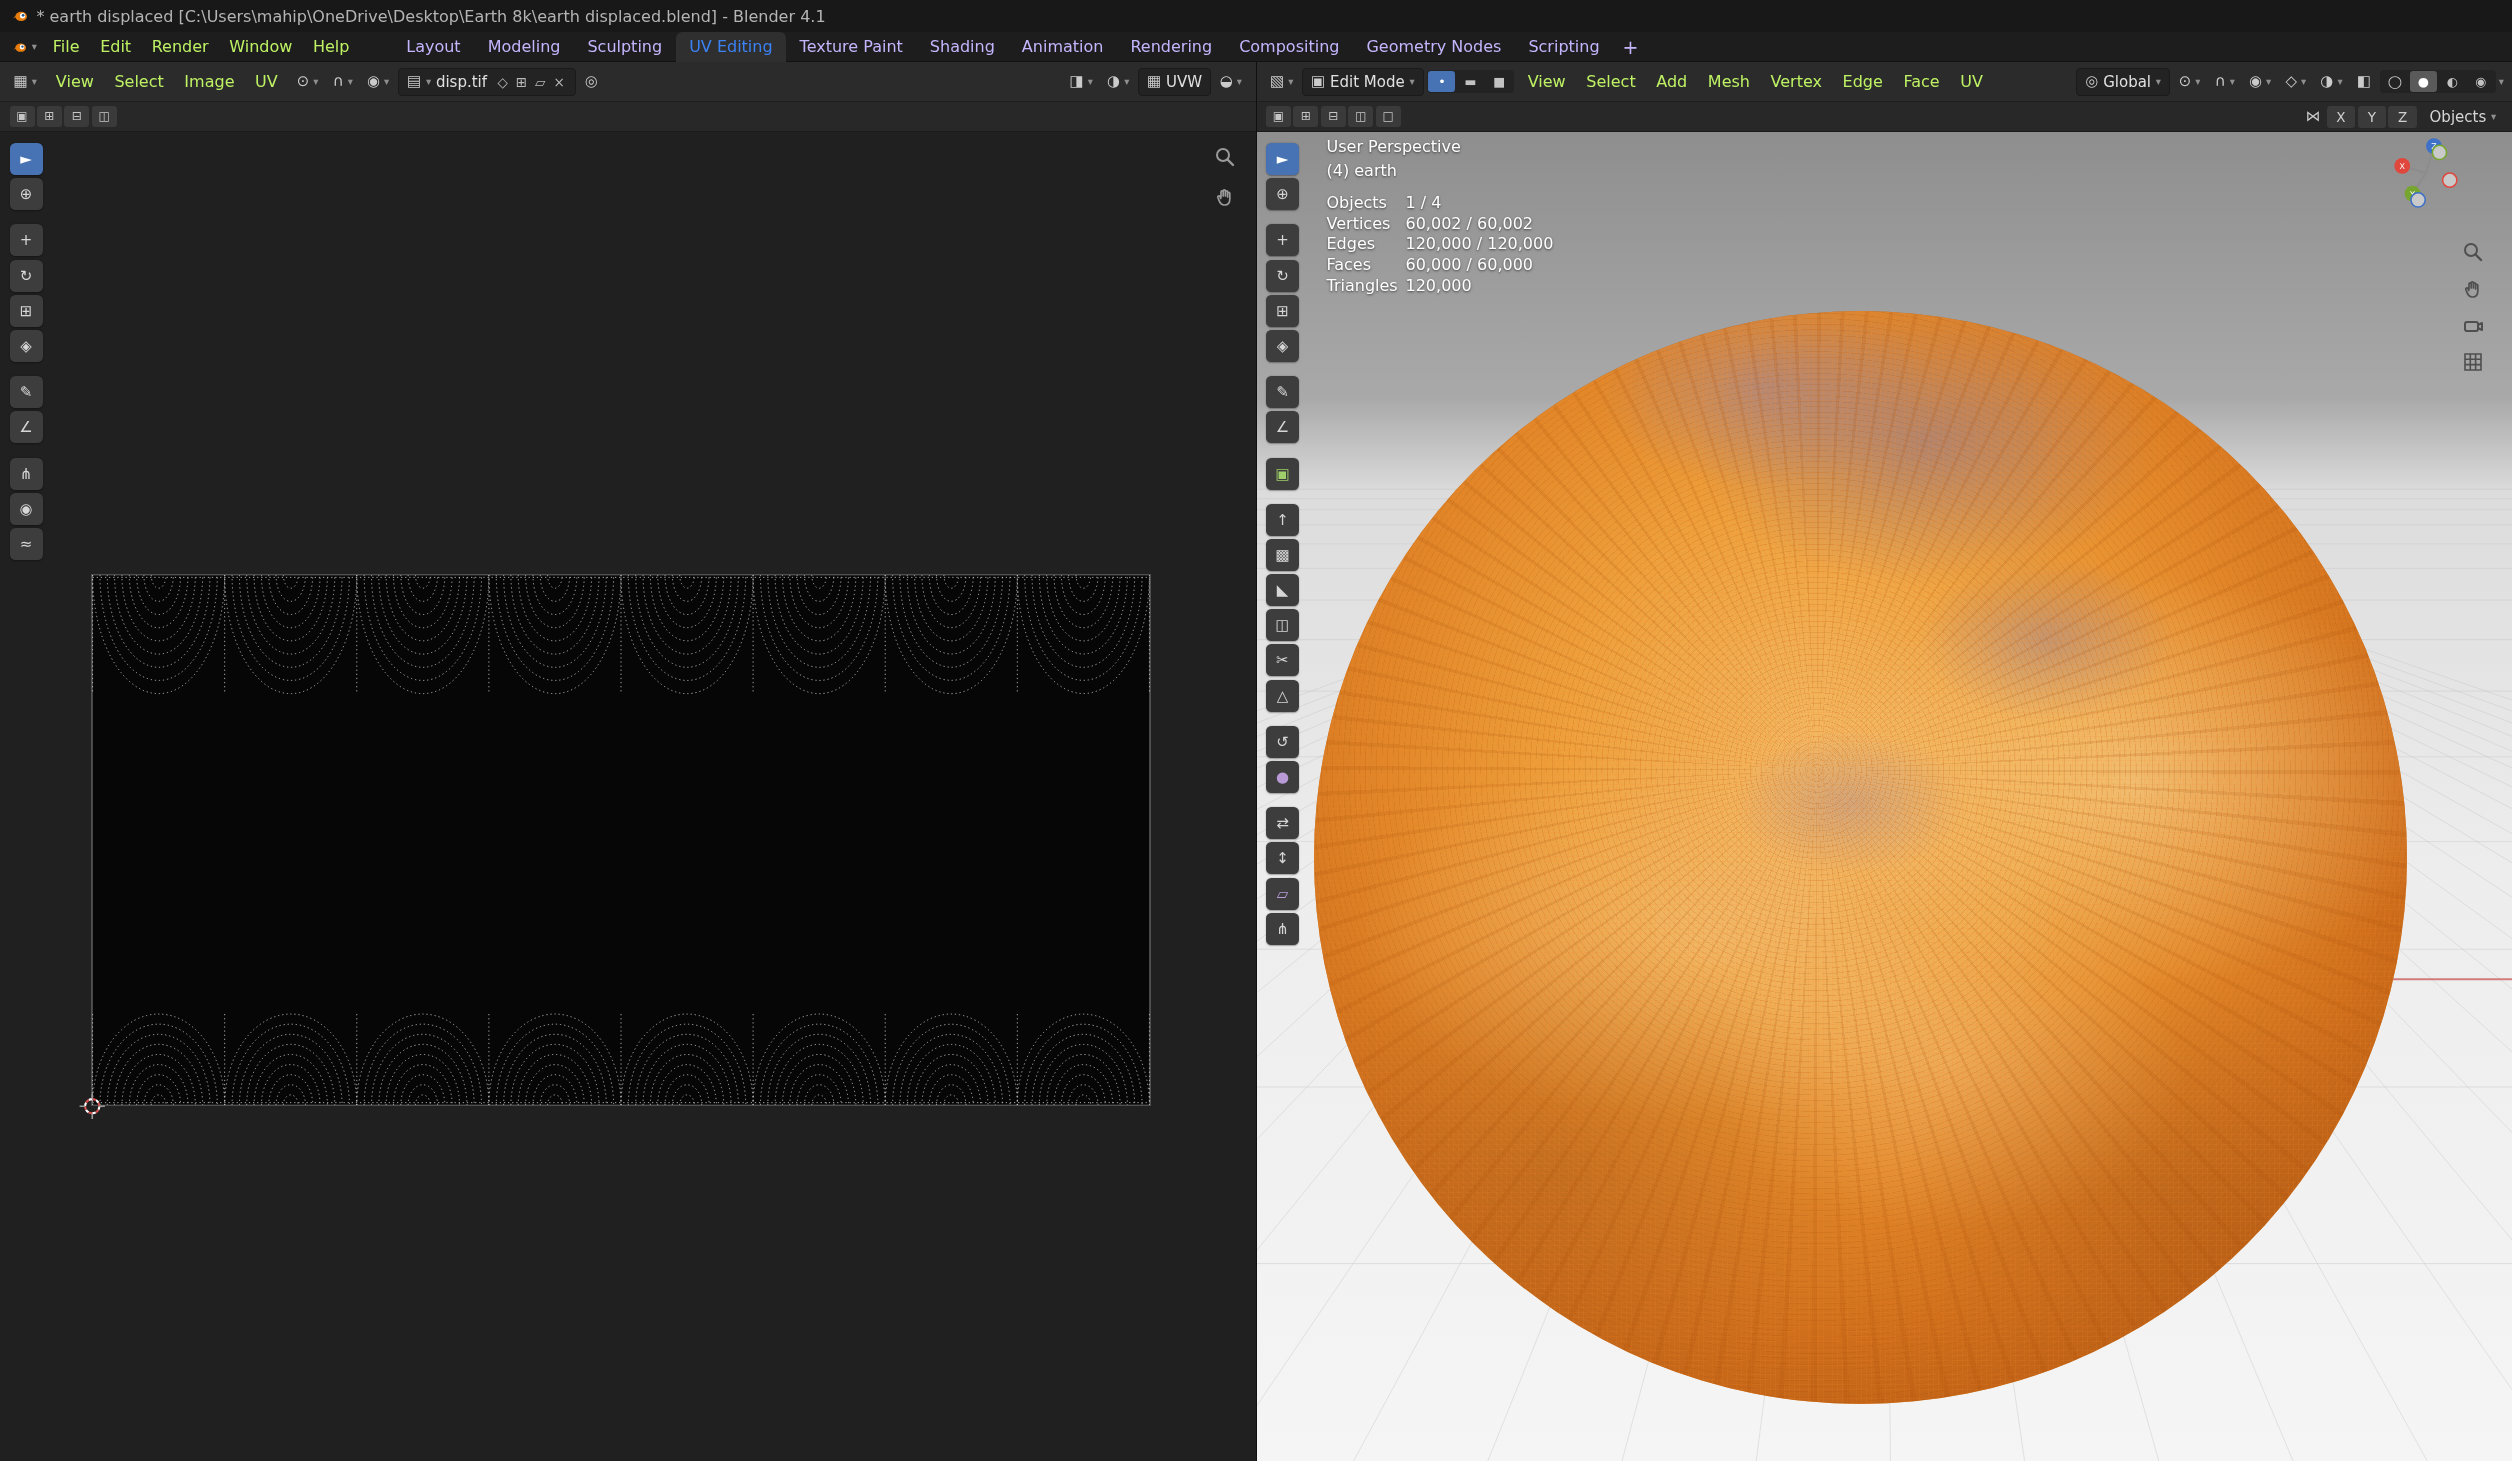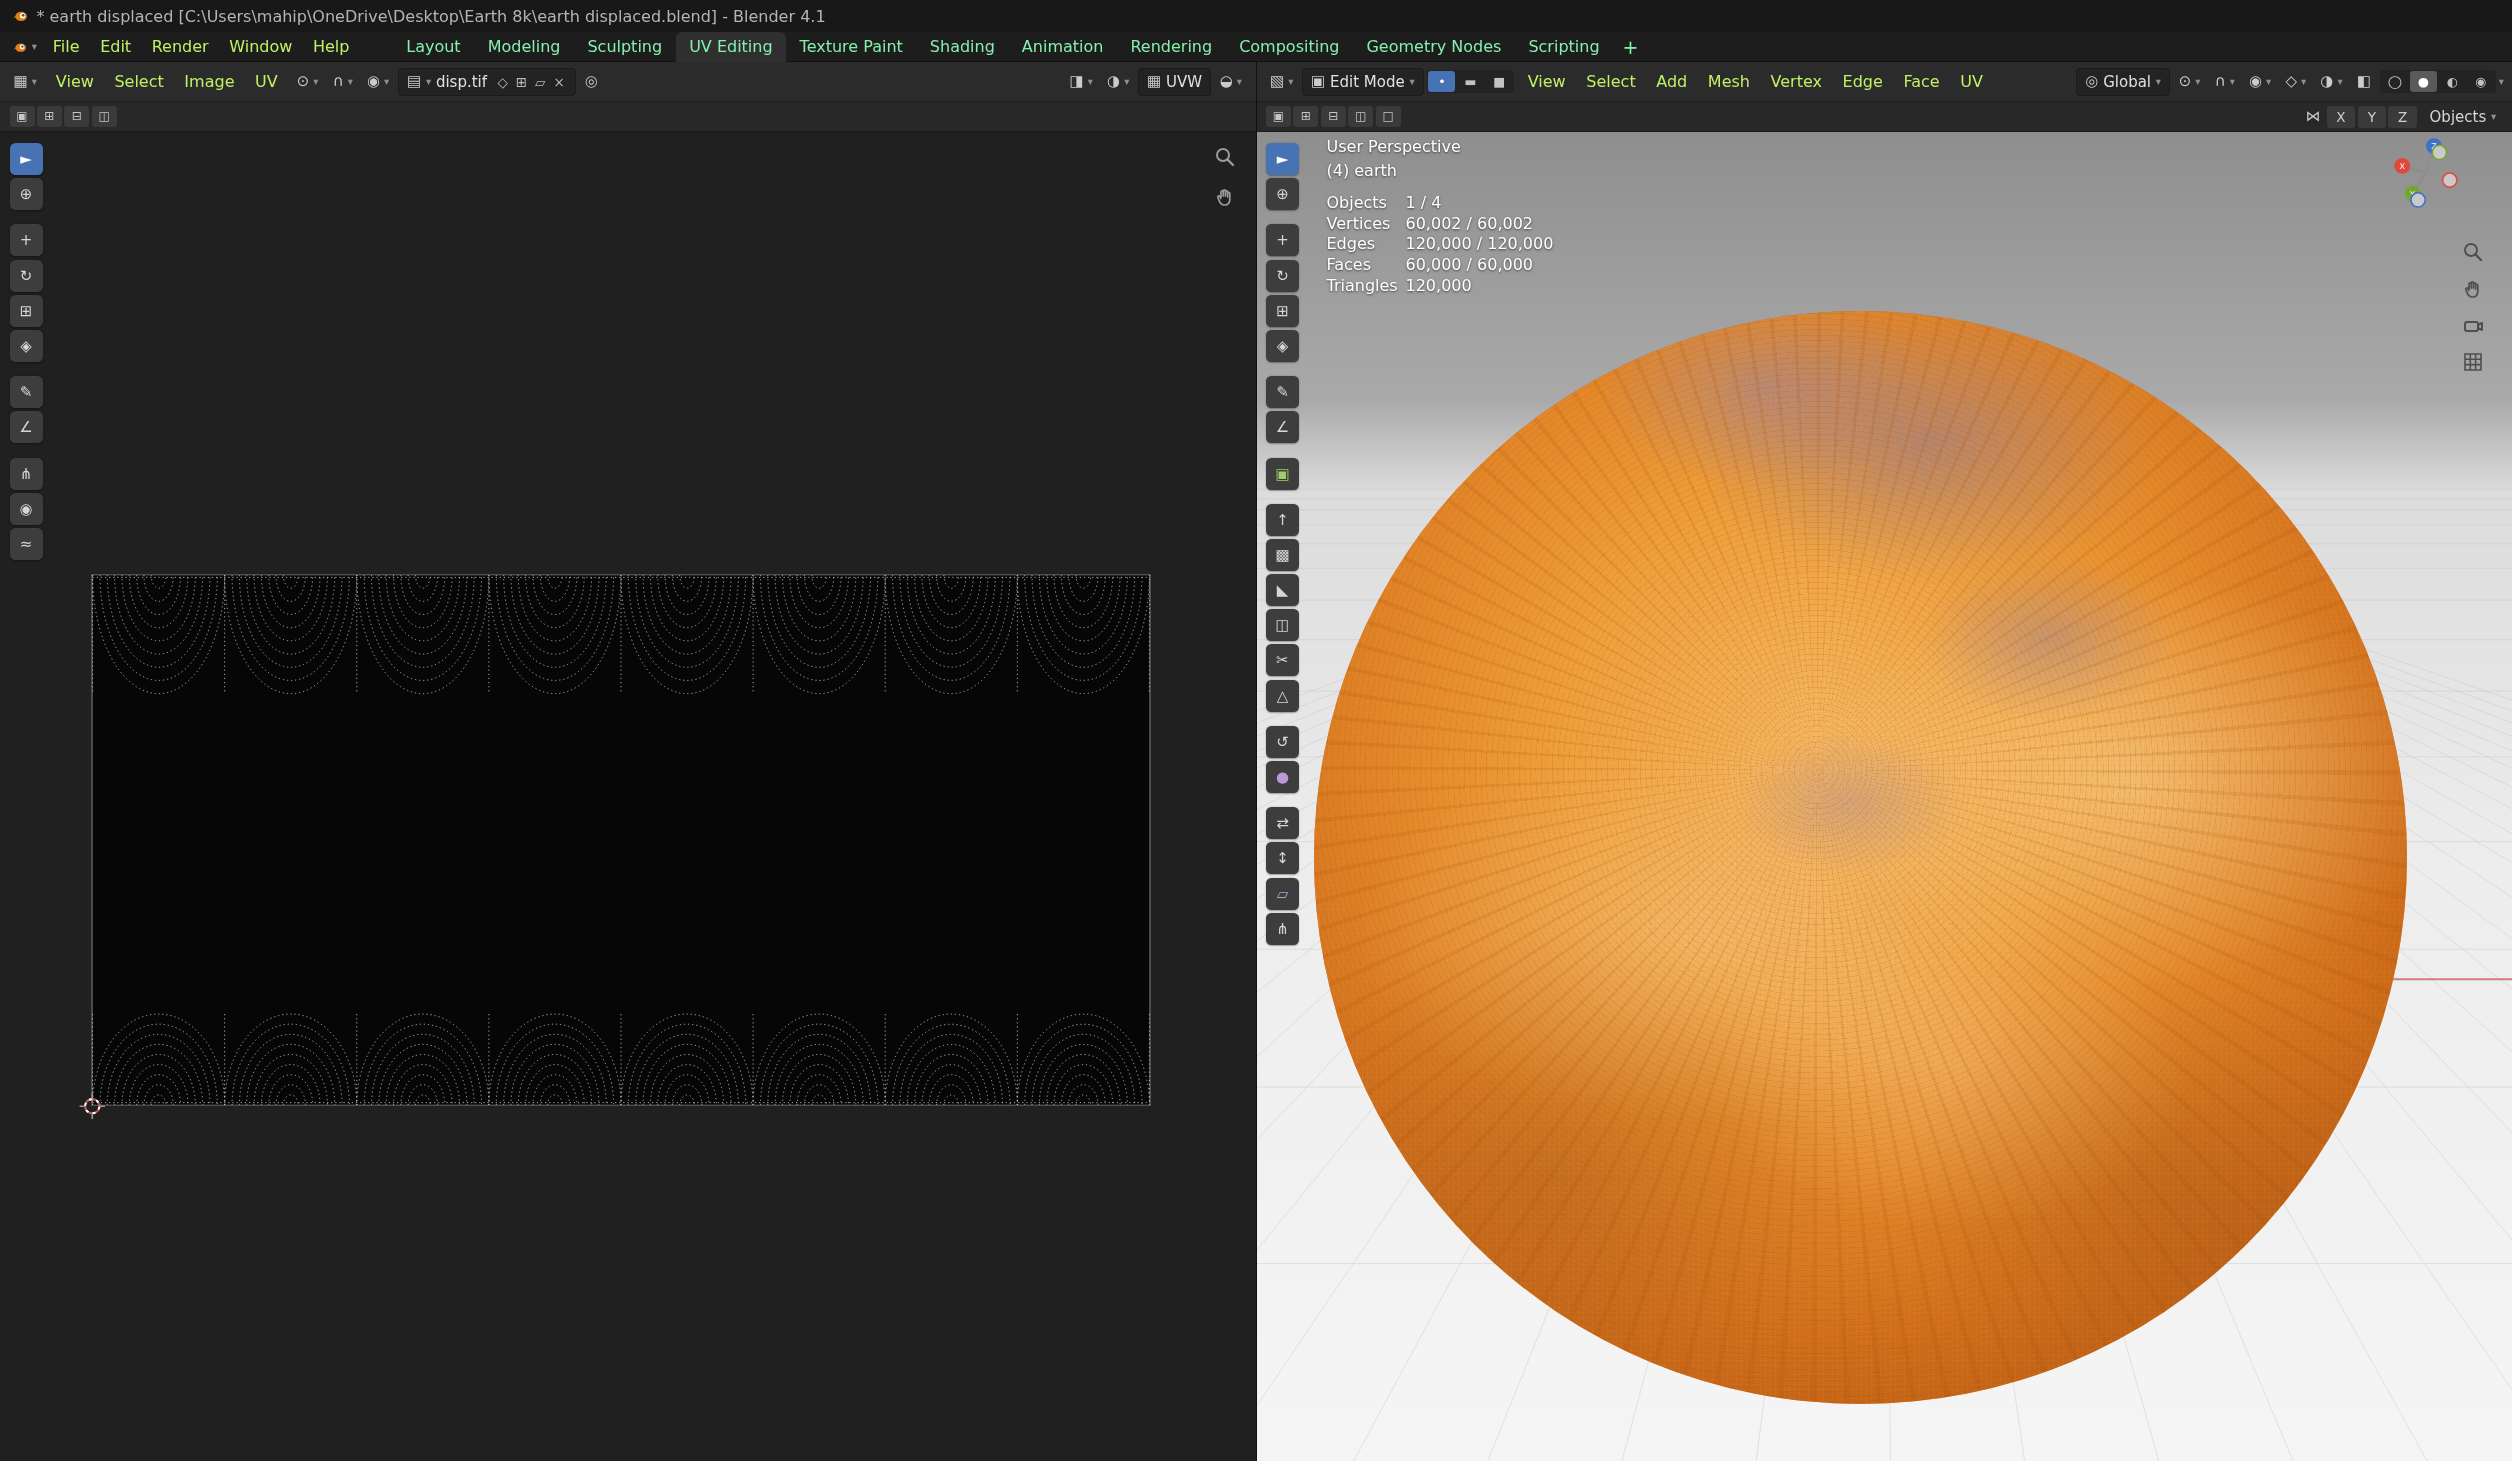--- a/index.html
+++ b/index.html
@@ -6,23 +6,23 @@
 html,body{width:2512px;height:1462px;overflow:hidden;background:#1d1d1d;
   font-family:"DejaVu Sans","Liberation Sans",sans-serif;color:#d4d4d4}
 
 .titlebar{height:28.5px;display:flex;align-items:center;gap:8px;padding:16px 11px;
   background:#181818;font-size:16px;color:#b4b4b4;white-space:nowrap}
 .menubar{height:30px;display:flex;align-items:center;padding:0 6.3px;background:#1d1d1d;
   border-bottom:0.8px solid #121212}
 .menus{display:flex}
 .menu-item{padding:4px 10.3px;font-size:16px;color:#bef264;border-radius:3.2px;white-space:nowrap}
 .tabs{display:flex;margin-left:33px;height:30px;align-items:stretch}
-.tab{display:flex;align-items:center;padding:0 13.5px;font-size:16px;color:#86efac;
+.tab{display:flex;align-items:center;padding:0 13.5px;font-size:16px;color:#c4b5fd;
   border-radius:6.3px 6.3px 0 0;white-space:nowrap}
-.tab.active{background:#2f2f2f;color:#86efac}
+.tab.active{background:#2f2f2f;color:#3b82f6}
 .tab.plus{font-size:19px;padding:0 9.5px}
 
 .editors{display:flex;height:1403px}
 section{display:flex;flex-direction:column}
 .uv-editor{width:1256px}
 .vp{width:1257px;border-left:1.6px solid #101010}
 .ed-header{height:40px;background:#2b2b2b;border-bottom:0.8px solid #1e1e1e;display:flex;
   align-items:center;gap:3.2px;padding:0 8px;font-size:16px;white-space:nowrap}
 .hbtn{display:flex;align-items:center;gap:4px;padding:4px 5.5px;border-radius:4px}
 .glyph{font-size:15px;color:#cbcbcb;line-height:1}

